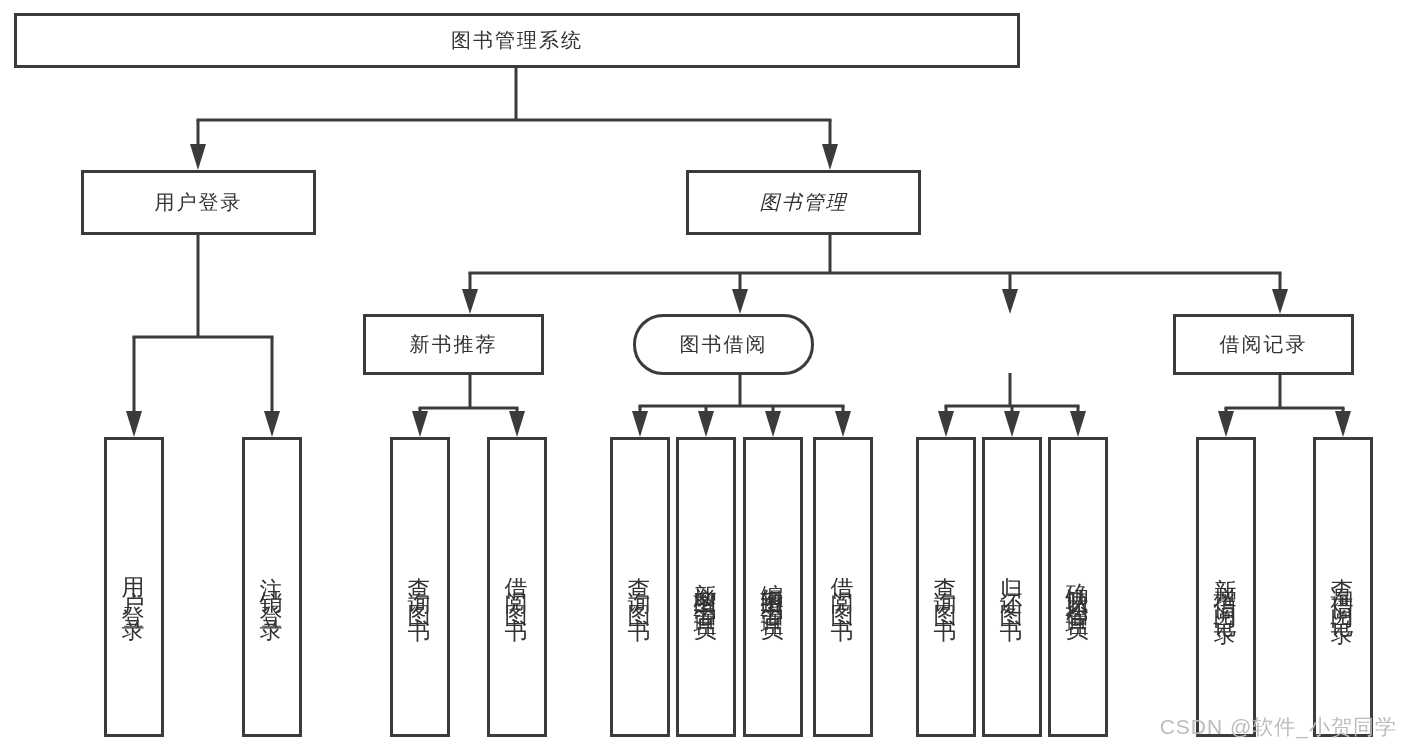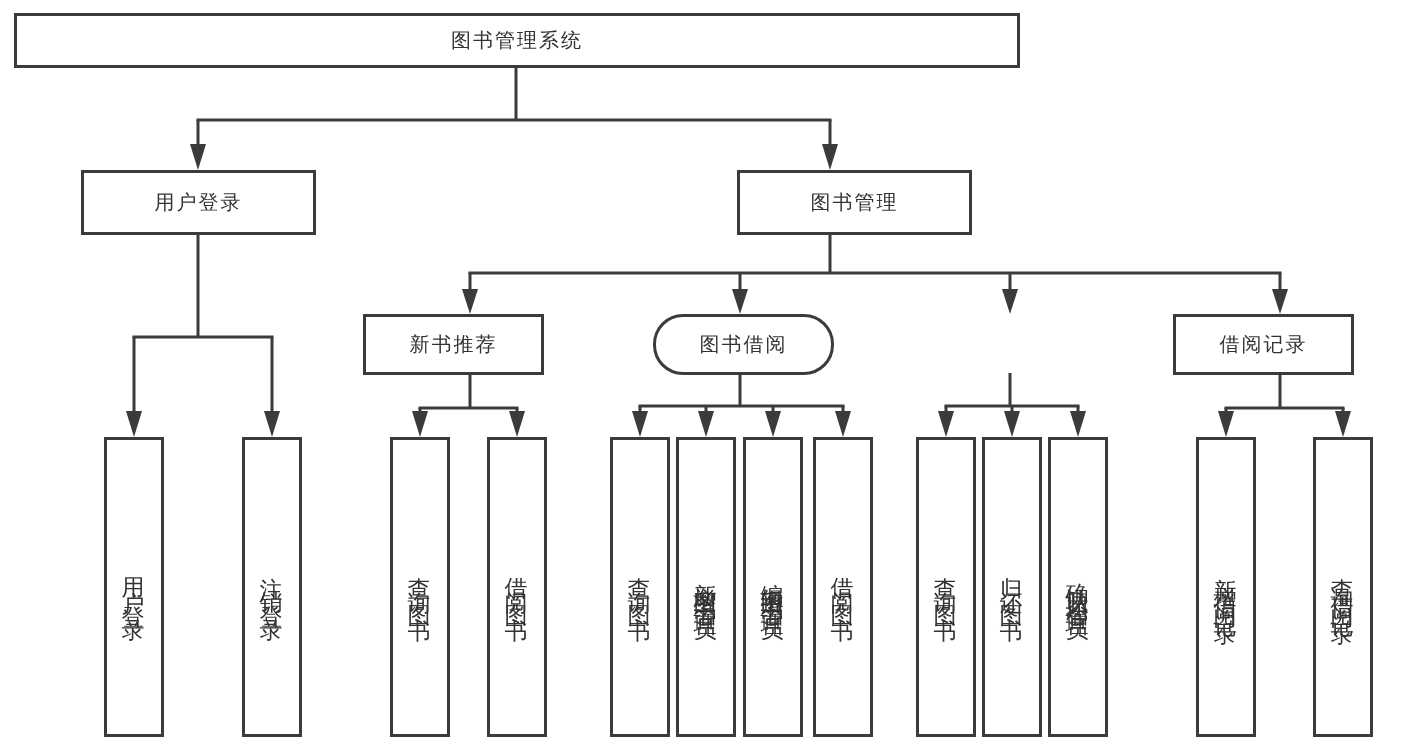--- a/index.html
+++ b/index.html
@@ -29,24 +29,24 @@
   }
   .node .lbl {
     font-size: 20px;
     letter-spacing: 2px;
     color: #333333;
     white-space: nowrap;
   }
   .root-box   { left: 14px;  top: 13px;  width: 1006px; height: 55px; }
   .l2-box     { top: 170px;  width: 235px; height: 65px; }
   .l2-a       { left: 81px;  }
-  .l2-b       { left: 737px; }
+  .l2-b       { left: 686px; font-style: italic; }
   .l3-box     { top: 314px;  width: 181px; height: 61px; }
   .l3-a       { left: 363px; }
-  .l3-b       { left: 653px; border-radius: 30px; }
+  .l3-b       { left: 633px; border-radius: 30px; }
   .l3-c       { left: 903px; }
   .l3-d       { left: 1173px; }
   .leaf {
     position: absolute;
     top: 437px;
     width: 60px;
     height: 300px;
     box-sizing: border-box;
     border: 3px solid #3b3b3b;
     background: #ffffff;
@@ -215,14 +215,15 @@
     <span class="lbl">确认归还（管理员）</span>
   </div>
 
   <div class="leaf ls-6 g5-a">
     <span class="lbl">新增借阅记录</span>
   </div>
   <div class="leaf ls-6 g5-b">
     <span class="lbl">查询借阅记录</span>
   </div>
 
+  <div class="watermark">CSDN @软件_小贺同学</div>
 
 </div>
 
 </body></html>

